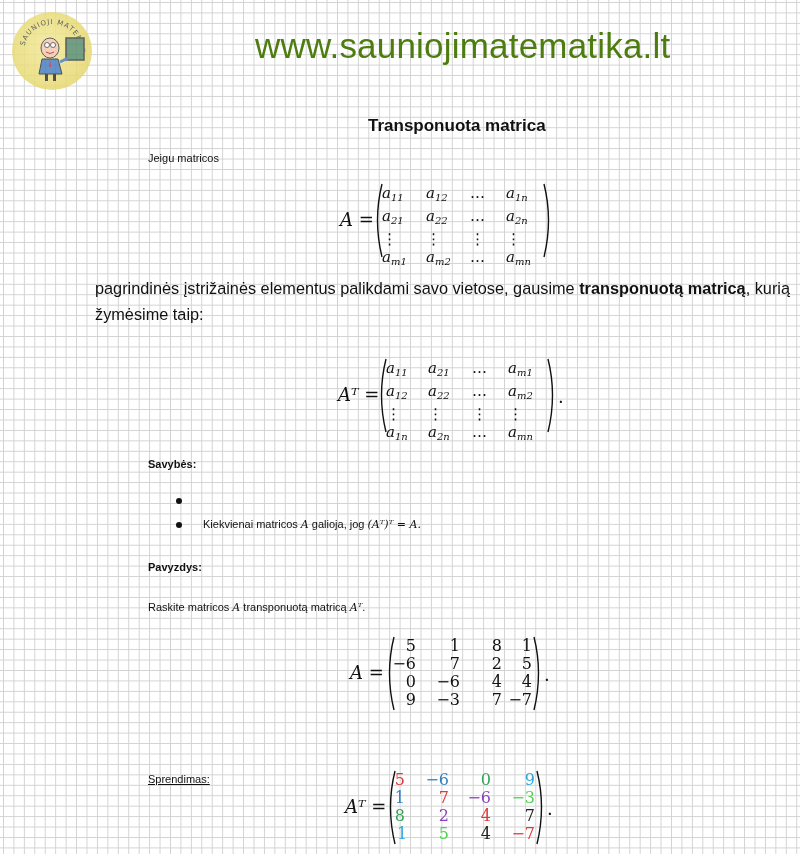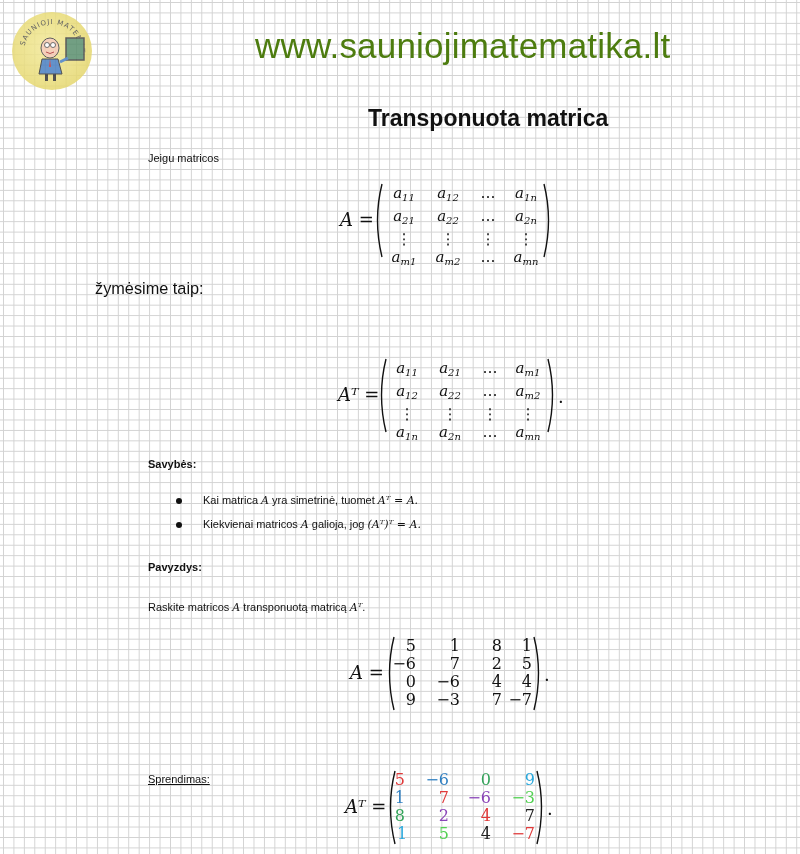--- a/index.html
+++ b/index.html
@@ -15,28 +15,28 @@
     color: #111;
   }
   .abs { position: absolute; }
   
   .logo { left: 12px; top: 12px; width: 80px; height: 78px; border-radius: 50%;
     background: radial-gradient(circle at 45% 45%, #f3ea9a 0%, #e6d870 70%, #dccb60 100%);
     opacity: 0.85; }
   .logo svg { position: absolute; left: 0; top: 0; }
   .site-url { left: 255px; top: 26px; font-size: 35px; color: #4d7c0f; letter-spacing: 0.2px;
     font-family: Liberation Sans, sans-serif; font-weight: normal; }
-  .title { left: 368px; top: 105px; font-size: 23px; font-weight: bold; }
+  .title { left: 368px; top: 116px; font-size: 17px; font-weight: bold; }
   .txt { font-size: 11px; line-height: 20px; white-space: nowrap; }
   .para { left: 95px; top: 275px; width: 700px; font-size: 16.3px; line-height: 26px; }
   .para .line { display: block; white-space: nowrap; }
   .math { font-family: "DejaVu Serif", "Liberation Serif", serif; font-style: italic; }
   .eq { font-family: "DejaVu Serif", "Liberation Serif", serif; font-size: 18px; }
   .matrix { display: grid; }
-  .cell { font-family: "DejaVu Serif", "Liberation Serif", serif; font-size: 15px; line-height: 18px; text-align: center; }
+  .cell { font-family: "DejaVu Serif", "Liberation Serif", serif; font-size: 15px; line-height: 18px; }
   .cell i { font-style: italic; }
   .cell sub { font-size: 10px; font-style: italic; vertical-align: -3px; }
   .num { font-family: "DejaVu Serif", "Liberation Serif", serif; font-size: 16px; line-height: 18px; text-align: right; }
   .bold { font-weight: bold; }
   ul.props { margin: 0; padding: 0; list-style: none; }
   ul.props li { position: relative; height: 24px; white-space: nowrap; }
   ul.props li .bullet { position: absolute; left: 0; top: 8px; width: 6px; height: 6px; background: #111; border-radius: 50%; }
   ul.props li .ltext { position: absolute; left: 27px; top: 0; }
 </style>
 </head>
@@ -94,20 +94,21 @@
     <div class="cell">⋮</div>
     <div class="cell">⋮</div>
     <div class="cell"><i>a</i><sub>m1</sub></div>
     <div class="cell"><i>a</i><sub>m2</sub></div>
     <div class="cell">…</div>
     <div class="cell"><i>a</i><sub>mn</sub></div>
   </div>
 </div>
 
 <div class="abs para">
+  <span class="line"><span>pagrindinės įstrižainės elementus palikdami savo vietose, gausime </span><span class="bold">transponuotą matricą</span><span>, kurią</span></span>
   <span class="line">žymėsime taip:</span>
 </div>
 
 <div class="abs" style="left:338px; top:358px; width:240px; height:75px;">
   <span class="abs math eq" style="left:0; top:26px;">Aᵀ =</span>
   <svg class="abs" style="left:38px; top:0;" width="12" height="75">
       <path d="M 10 1 Q 1 37 10 74" stroke="#111" stroke-width="1.4" fill="none"></path>
     </svg>
   <svg class="abs" style="left:208px; top:0;" width="12" height="75">
       <path d="M 2 1 Q 11 37 2 74" stroke="#111" stroke-width="1.4" fill="none"></path>
@@ -130,21 +131,20 @@
     <div class="cell"><i>a</i><sub>2n</sub></div>
     <div class="cell">…</div>
     <div class="cell"><i>a</i><sub>mn</sub></div>
   </div>
 </div>
 
 <div class="abs txt bold" style="left:148px; top:454px;">Savybės:</div>
 <ul class="abs props txt" style="left:176px; top:490px; width:500px;">
   <li>
     <span class="bullet"></span>
-    <span class="ltext"><span>Kai matrica </span><span class="math">A</span><span> yra simetrinė, tuomet </span><span class="math">Aᵀ = A.</span></span>
   </li>
   <li>
     <span class="bullet"></span>
     <span class="ltext"><span>Kiekvienai matricos </span><span class="math">A</span><span> galioja, jog </span><span class="math">(Aᵀ)ᵀ = A.</span></span>
   </li>
 </ul>
 
 <div class="abs txt bold" style="left:148px; top:557px;">Pavyzdys:</div>
 <div class="abs txt" style="left:148px; top:597px;text-align:right;">
   <span>Raskite matricos </span><span class="math">A</span><span> transponuotą matricą </span><span class="math">Aᵀ</span><span>.</span>

